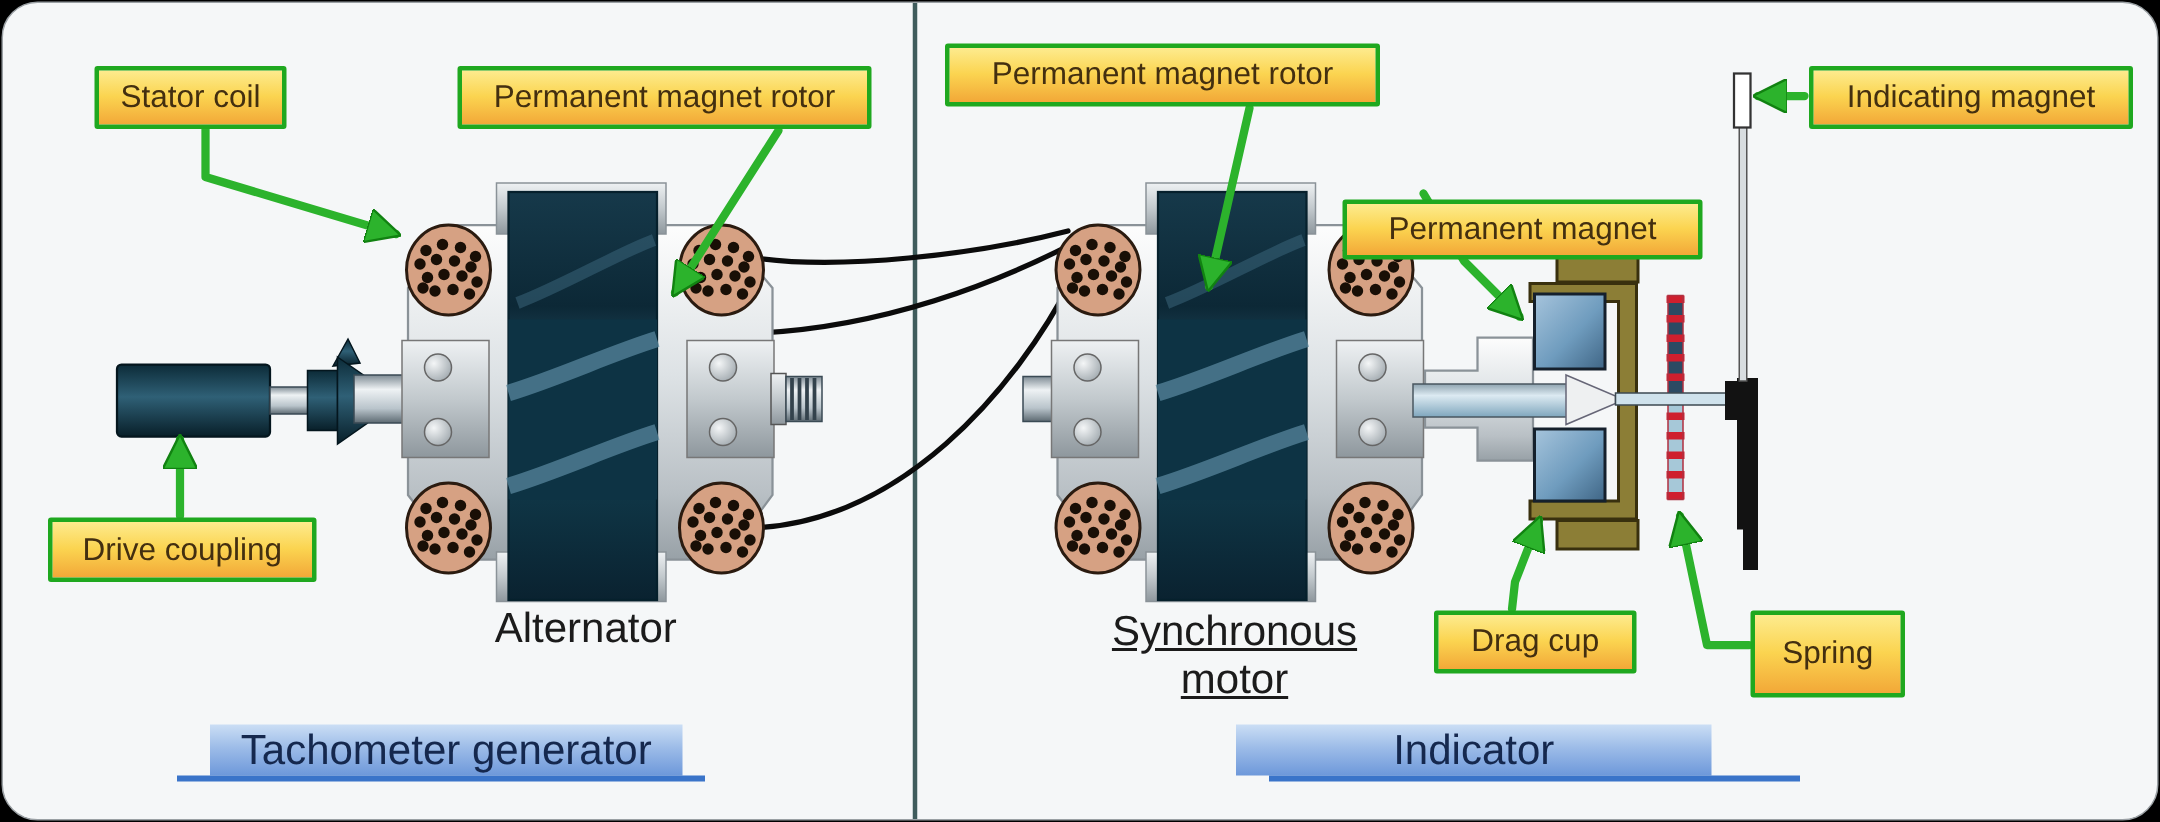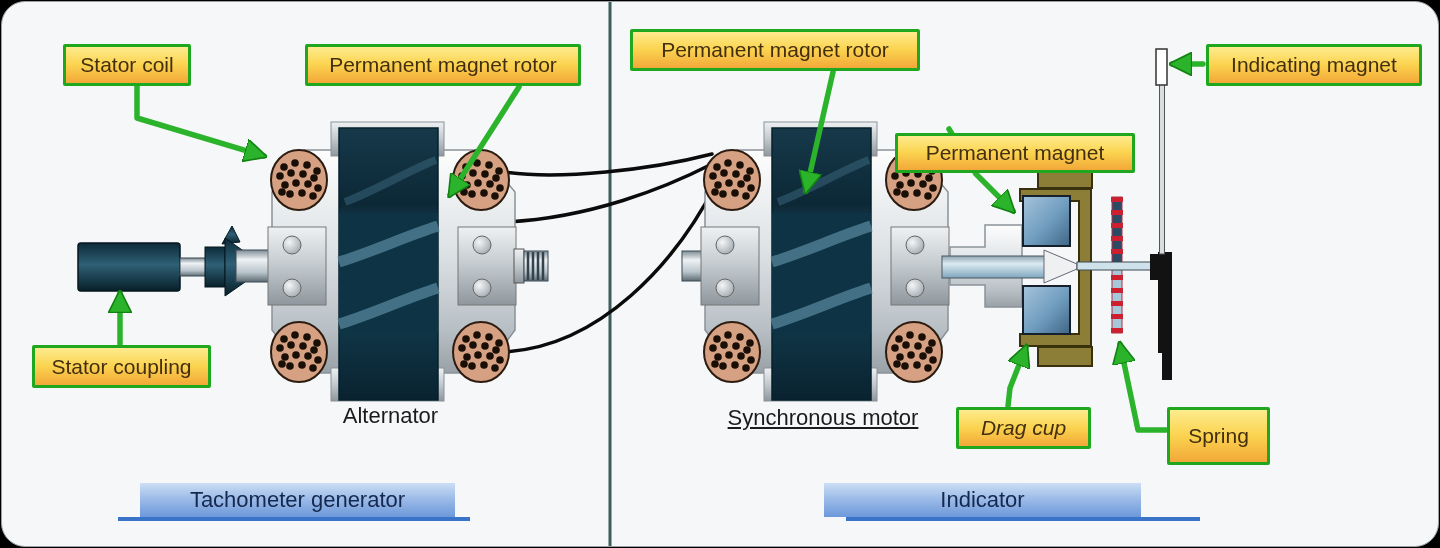--- a/index.html
+++ b/index.html
@@ -5,23 +5,23 @@
   html,body{margin:0;padding:0;background:#000;}
   #stage{position:relative;width:1440px;height:548px;background:#000;overflow:hidden;
          font-family:"Liberation Sans",sans-serif;}
   #panel{position:absolute;left:1px;top:1px;width:1436px;height:544px;background:#f5f7f8;
          border:1px solid #9aa0a4;border-radius:24px;}
   #diagram-svg{position:absolute;left:0;top:0;width:1440px;height:548px;}
   .callout{position:absolute;box-sizing:border-box;border:3px solid #1fa81f;border-radius:2px;
            background:linear-gradient(to bottom,#fdeB8e 0%,#fbd450 48%,#f2a838 100%);
            color:#432f10;font-size:21px;display:flex;align-items:center;justify-content:center;
            text-align:center;z-index:5;}
-  .caption{position:absolute;color:#1b1b1b;font-size:22px;text-align:center;z-index:4;}
+  .caption{position:absolute;color:#1b1b1b;font-size:28px;text-align:center;z-index:4;}
   .bar{position:absolute;height:34px;background:linear-gradient(to bottom,#cbdef5 0%,#9dbce8 45%,#6d98da 100%);
-       color:#15284e;font-size:22px;display:flex;align-items:center;justify-content:center;z-index:4;}
+       color:#15284e;font-size:28px;display:flex;align-items:center;justify-content:center;z-index:4;}
   .bar-underline{position:absolute;height:4px;background:#3a74c9;z-index:4;}
 </style>
 </head>
 <body>
 
 <div id="stage">
   <div id="panel"></div>
 
   <svg id="diagram-svg" viewBox="0 0 1440 548">
     <defs>
@@ -205,22 +205,22 @@
       <polyline points="1008,406 1010,388 1026,347" marker-end="url(#ah)"></polyline>
       <polyline points="1166,430 1138,430 1120,344" marker-end="url(#ah)"></polyline>
     </g>
   </svg>
 
   <div class="callout" style="left:63px;top:44px;width:128px;height:42px;">Stator coil</div>
   <div class="callout" style="left:305px;top:44px;width:276px;height:42px;">Permanent magnet rotor</div>
   <div class="callout" style="left:630px;top:29px;width:290px;height:42px;">Permanent magnet rotor</div>
   <div class="callout" style="left:895px;top:89px;width:240px;height:40px;margin-top:44px;">Permanent magnet</div>
   <div class="callout" style="left:1206px;top:44px;width:216px;height:42px;">Indicating magnet</div>
-  <div class="callout" style="left:32px;top:345px;width:179px;height:43px;">Stator coupling</div>
-  <div class="callout" style="left:956px;top:407px;width:135px;height:42px;font-style:italic;">Drag cup</div>
+  <div class="callout" style="left:32px;top:345px;width:179px;height:43px;">Drive coupling</div>
+  <div class="callout" style="left:956px;top:407px;width:135px;height:42px;">Drag cup</div>
   <div class="callout" style="left:1167px;top:407px;width:103px;height:58px;">Spring</div>
 
   <div class="caption" style="left:318px;top:403px;width:145px;">Alternator</div>
   <div class="caption" style="left:712px;top:405px;width:222px;text-decoration:underline;">Synchronous motor</div>
 
   <div class="bar" style="left:140px;top:483px;width:315px;">Tachometer generator</div>
   <div class="bar-underline" style="left:118px;top:517px;width:352px;"></div>
   <div class="bar" style="left:824px;top:483px;width:317px;">Indicator</div>
   <div class="bar-underline" style="left:846px;top:517px;width:354px;"></div>
 </div>

